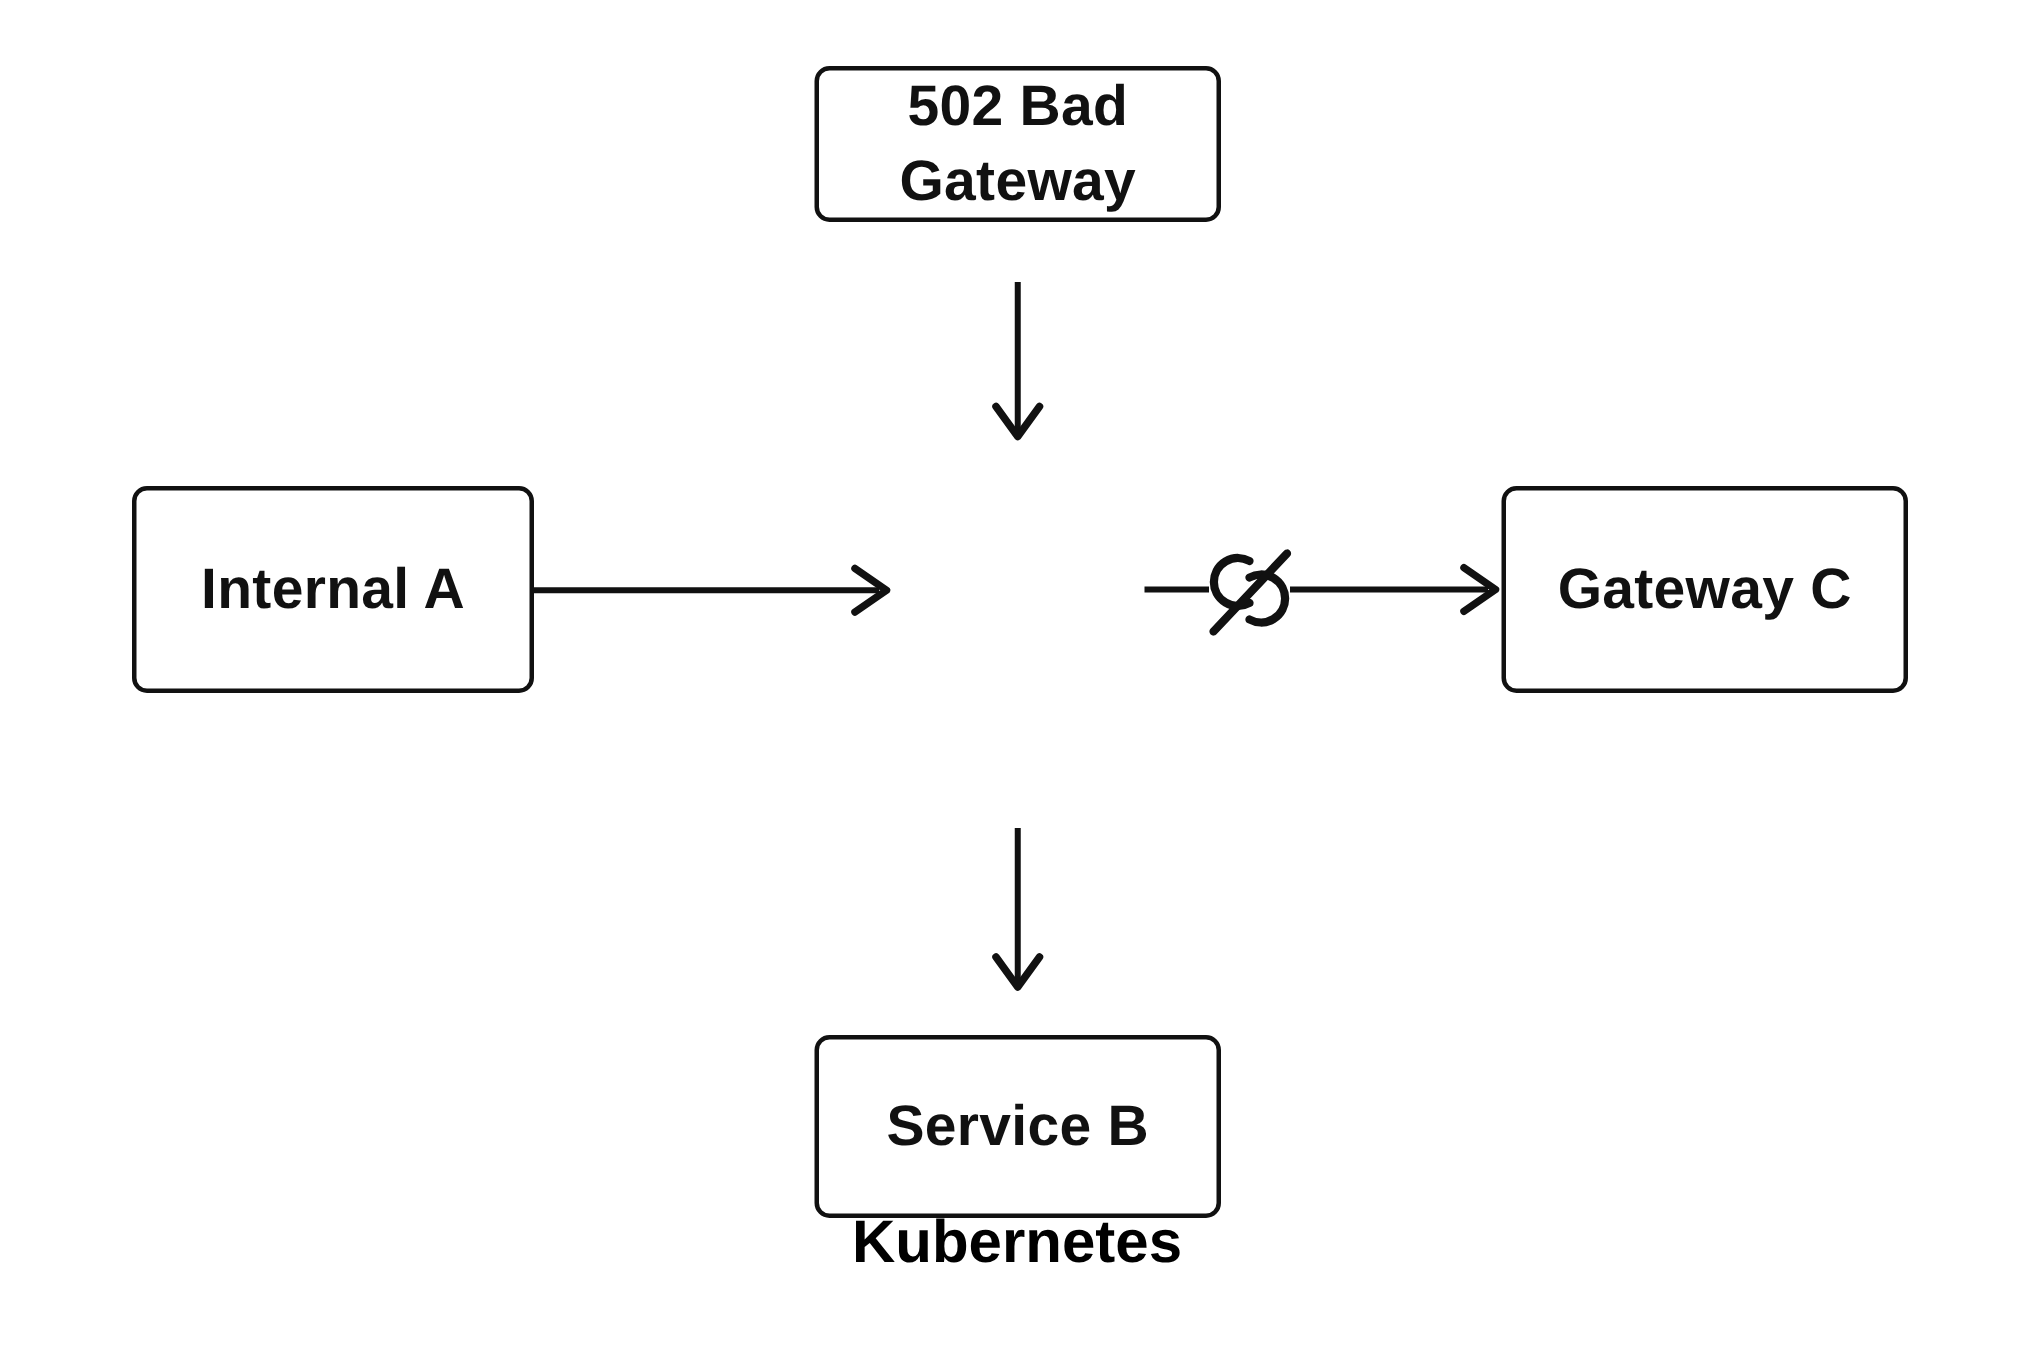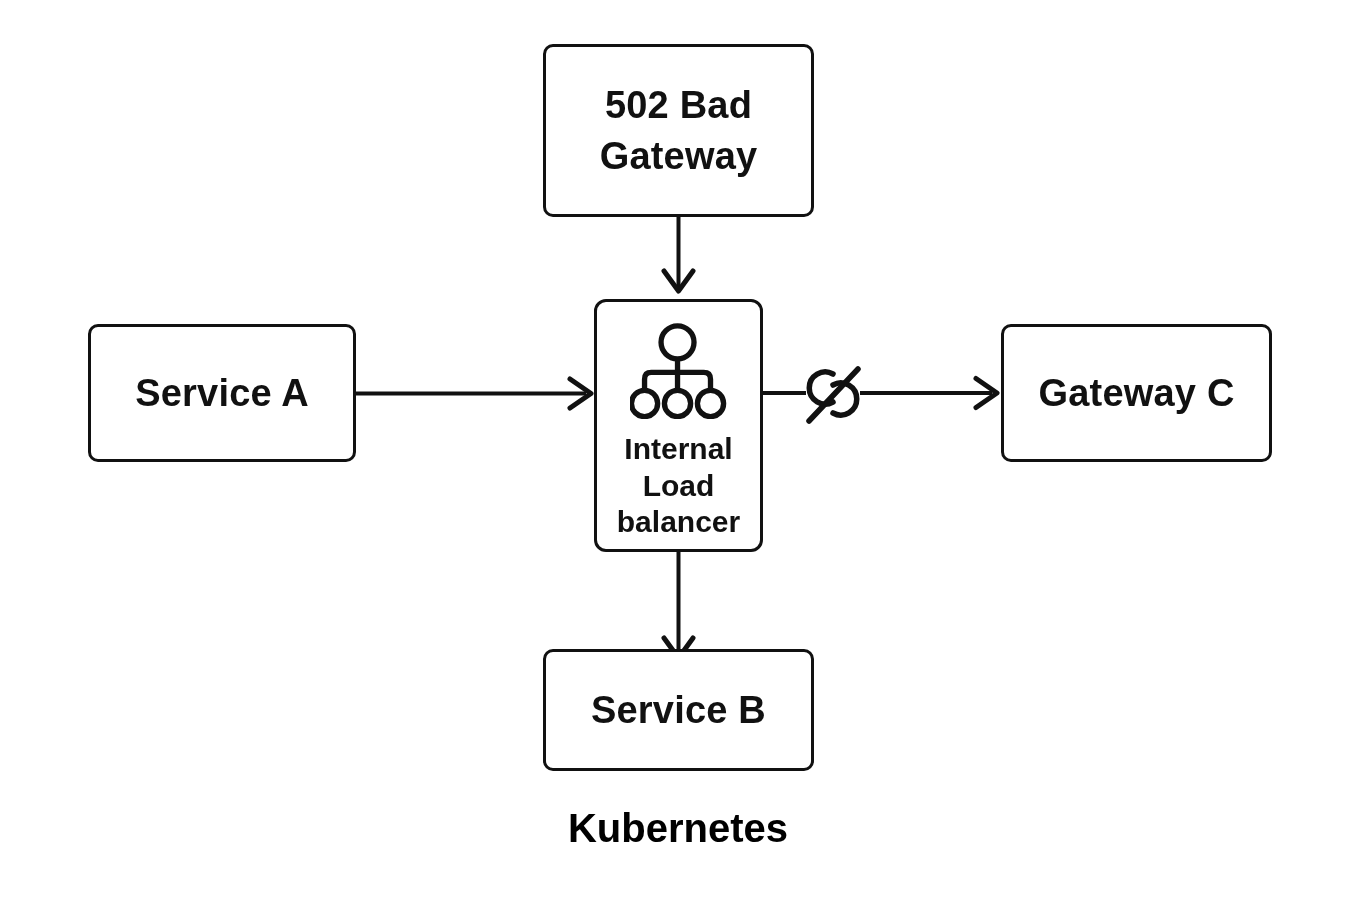--- a/index.html
+++ b/index.html
@@ -35,24 +35,24 @@
     justify-content: center;
     text-align: center;
     z-index: 2;
   }
   .node-label {
     font-size: 38px;
     font-weight: 700;
     line-height: 1.32;
     letter-spacing: 0.2px;
   }
-  .node-error    { left: 543px;  top: 44px;  width: 271px; height: 173px; padding: 0 10px; }
+  .node-error    { left: 543px;  top: 44px;  width: 271px; height: 104px; padding: 0 10px; }
   .node-svc-a    { left: 88px;   top: 324px; width: 268px; height: 138px; }
   .node-svc-c    { left: 1001px; top: 324px; width: 271px; height: 138px; }
-  .node-svc-b    { left: 543px;  top: 649px; width: 271px; height: 122px; }
+  .node-svc-b    { left: 543px;  top: 690px; width: 271px; height: 122px; }
   .node-lb {
     left: 594px; top: 299px; width: 169px; height: 253px;
     border-radius: 12px;
     flex-direction: column;
     justify-content: flex-start;
     padding: 20px 10px 14px 10px;
   }
   .lb-icon { width: 97px; height: 97px; flex: 0 0 auto; }
   .lb-label {
     margin-top: 12px;
@@ -107,36 +107,23 @@
         <path d="M 664 638 L 678.5 658 L 693 638" stroke-width="5" stroke-linecap="round" stroke-linejoin="round"></path>
       </g>
     </g>
   </svg>
 
   <div class="node node-error">
     <div class="node-label">502 Bad Gateway</div>
   </div>
 
   <div class="node node-svc-a">
-    <div class="node-label">Service A</div>
+    <div class="node-label">Internal A</div>
   </div>
 
-  <div class="node node-lb">
-    <svg class="lb-icon" viewBox="0 0 100 100" xmlns="http://www.w3.org/2000/svg">
-      <g stroke="#111111" fill="none" stroke-width="5.5">
-        <circle cx="49" cy="21" r="17"></circle>
-        <path d="M 49 38 L 49 70"></path>
-        <path d="M 15 70 L 15 59 Q 15 52 22 52 L 76 52 Q 83 52 83 59 L 83 70"></path>
-        <circle cx="15" cy="84" r="13.5"></circle>
-        <circle cx="49" cy="84" r="13.5"></circle>
-        <circle cx="83" cy="84" r="13.5"></circle>
-      </g>
-    </svg>
-    <div class="lb-label">Internal Load balancer</div>
-  </div>
 
   <div class="node node-svc-c">
     <div class="node-label">Gateway C</div>
   </div>
 
   <div class="node node-svc-b">
     <div class="node-label">Service B</div>
   </div>
 
   <div class="caption">Kubernetes</div>

